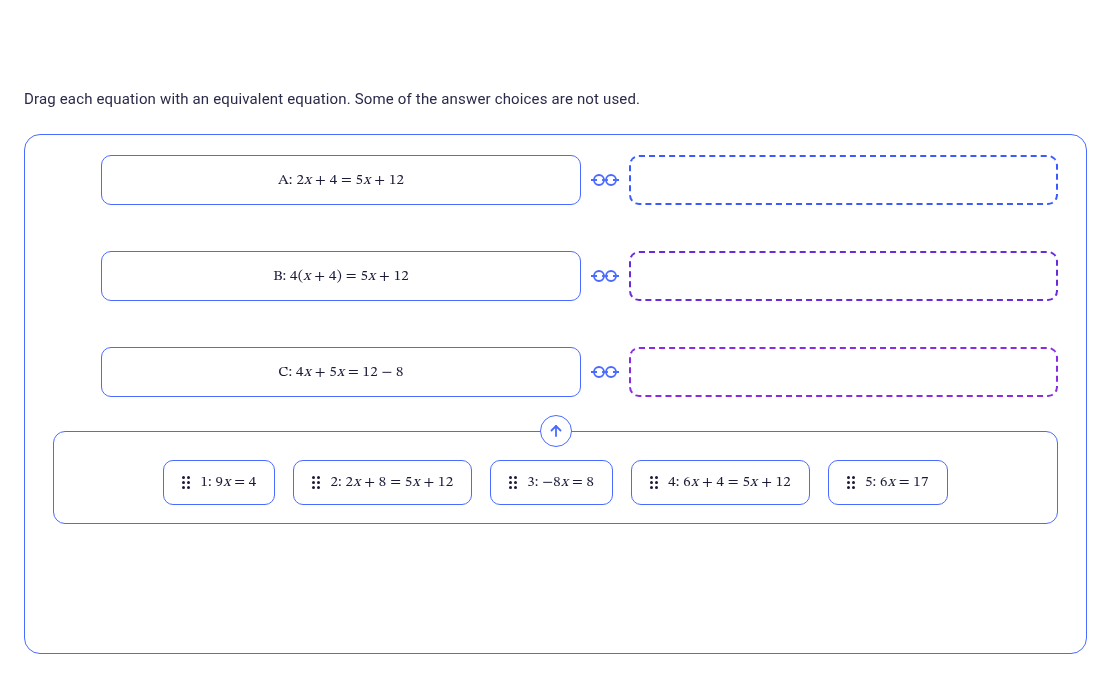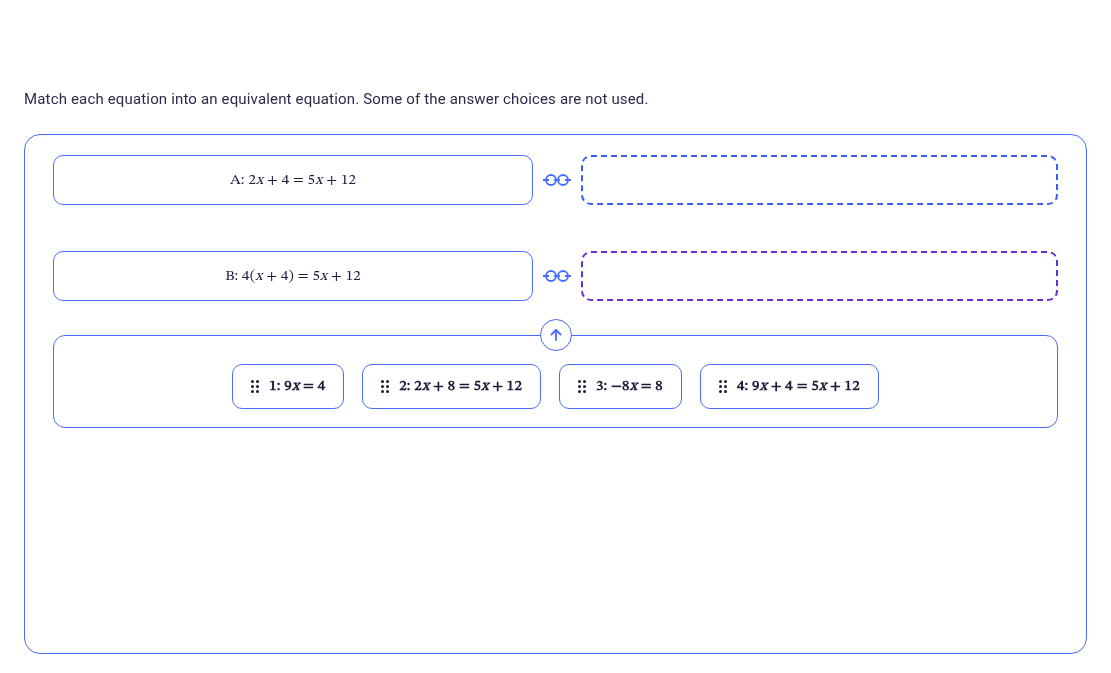--- a/index.html
+++ b/index.html
@@ -27,20 +27,21 @@
     border-radius: 16px;
     padding: 20px 28px 0 28px;
     height: 520px;
   }
   .rows { }
   .row {
     display: flex;
     align-items: center;
     margin-bottom: 46px;
     gap: 0;
+    margin-left: 48px;
   }
   .prompt-box {
     flex: 0 0 480px;
     height: 50px;
     border: 1px solid #4a6bff;
     border-radius: 10px;
     display: flex;
     align-items: center;
     justify-content: center;
     font-size: 15px;
@@ -62,21 +63,20 @@
   .dz-blue  { border-color: #3b5bff; }
   .dz-purple{ border-color: #6a2bd9; }
   .dz-violet{ border-color: #8a2be2; }
 
   .math { font-family: "Cambria Math", "STIX Two Math", "Latin Modern Math", serif; font-style: italic; }
   .math .n, .math .op { font-style: normal; }
 
   .pool-wrap {
     position: relative;
     margin-top: -12px;
-    font-weight: bold;
   }
   .arrow-circle {
     position: absolute;
     top: -16px;
     left: 50%;
     transform: translateX(-50%);
     width: 32px; height: 32px;
     border-radius: 50%;
     background: #fff;
     border: 1.5px solid #4a6bff;
@@ -108,21 +108,21 @@
     flex-direction: column;
     gap: 2px;
   }
   .grip-row { display:flex; gap:2px; }
   .grip-dot { width:3px; height:3px; background:#1a1a3a; border-radius:50%; }
 </style>
 </head>
 <body>
 
 <div class="instructions">
-  <p>Match each equation into an equivalent equation. Some of the answer choices are not used.</p>
+  <p>Drag each equation with an equivalent equation. Some of the answer choices are not used.</p>
 </div>
 
 <div class="board">
   <div class="rows">
 
     <div class="row">
       <div class="prompt-box">
         <span class="math"><span class="n">A: 2</span>x <span class="op">+</span> <span class="n">4</span> <span class="op">=</span> <span class="n">5</span>x <span class="op">+</span> <span class="n">12</span></span>
       </div>
       <div class="link-icon">
@@ -148,20 +148,36 @@
               <path d="M6 10 H0 M28 10 H22"></path>
               <rect x="3" y="5" width="10" height="10" rx="5"></rect>
               <rect x="15" y="5" width="10" height="10" rx="5"></rect>
               <path d="M11 10 H17"></path>
             </g>
           </svg>
       </div>
       <div class="dropzone dz-purple"></div>
     </div>
 
+    <div class="row">
+      <div class="prompt-box">
+        <span class="math"><span class="n">C: 4</span>x <span class="op">+</span> <span class="n">5</span>x <span class="op">=</span> <span class="n">12</span> <span class="op">−</span> <span class="n">8</span></span>
+      </div>
+      <div class="link-icon">
+        <svg width="28" height="20" viewBox="0 0 28 20">
+            <g fill="none" stroke="#4a6bff" stroke-width="1.8">
+              <path d="M6 10 H0 M28 10 H22"></path>
+              <rect x="3" y="5" width="10" height="10" rx="5"></rect>
+              <rect x="15" y="5" width="10" height="10" rx="5"></rect>
+              <path d="M11 10 H17"></path>
+            </g>
+          </svg>
+      </div>
+      <div class="dropzone dz-violet"></div>
+    </div>
 
   </div>
 
   <div class="pool-wrap">
     <div class="arrow-circle">
       <svg width="16" height="16" viewBox="0 0 16 16">
           <g fill="none" stroke="#4a6bff" stroke-width="1.8" stroke-linecap="round" stroke-linejoin="round">
             <path d="M8 13 V3"></path>
             <path d="M3.5 7.5 L8 3 L12.5 7.5"></path>
           </g>
@@ -231,19 +247,36 @@
             </span>
             <span class="grip-row">
               <span class="grip-dot"></span>
               <span class="grip-dot"></span>
             </span>
             <span class="grip-row">
               <span class="grip-dot"></span>
               <span class="grip-dot"></span>
             </span>
           </span>
-        <span class="math"><span class="n">4: 9</span>x <span class="op">+</span> <span class="n">4</span> <span class="op">=</span> <span class="n">5</span>x <span class="op">+</span> <span class="n">12</span></span>
-      </div>
-
+        <span class="math"><span class="n">4: 6</span>x <span class="op">+</span> <span class="n">4</span> <span class="op">=</span> <span class="n">5</span>x <span class="op">+</span> <span class="n">12</span></span>
+      </div>
+
+      <div class="card">
+        <span class="grip">
+            <span class="grip-row">
+              <span class="grip-dot"></span>
+              <span class="grip-dot"></span>
+            </span>
+            <span class="grip-row">
+              <span class="grip-dot"></span>
+              <span class="grip-dot"></span>
+            </span>
+            <span class="grip-row">
+              <span class="grip-dot"></span>
+              <span class="grip-dot"></span>
+            </span>
+          </span>
+        <span class="math"><span class="n">5: 6</span>x <span class="op">=</span> <span class="n">17</span></span>
+      </div>
 
     </div>
   </div>
 </div>
 
 </body></html>

